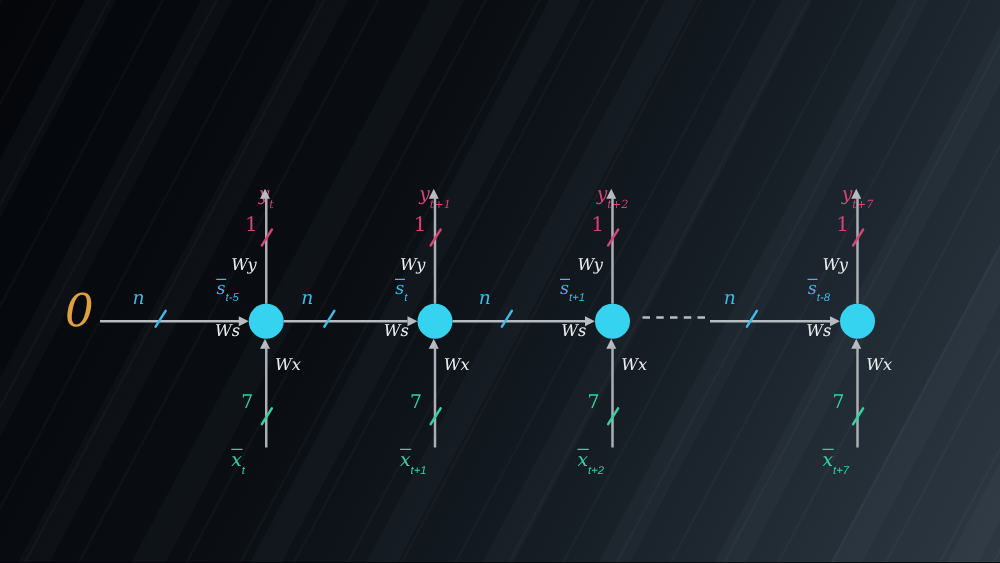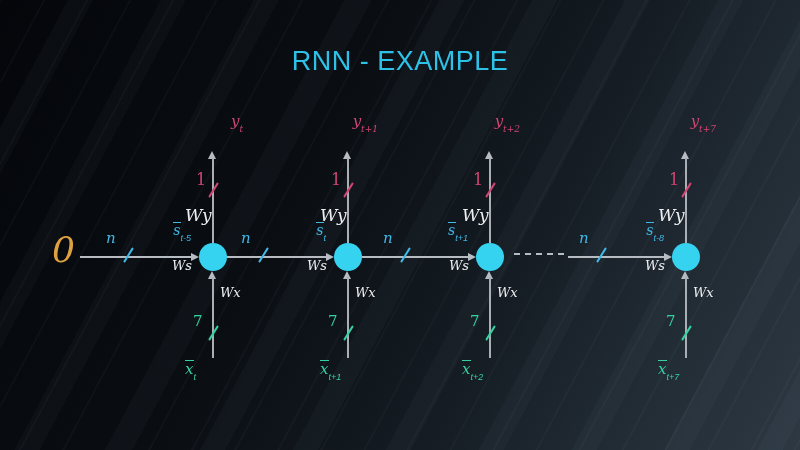--- a/index.html
+++ b/index.html
@@ -30,39 +30,38 @@
   .dashline{position:absolute;top:253px;height:0;border-top:2px dashed var(--line);}
   .arrow-right{position:absolute;top:253px;width:0;height:0;
     border-left:8px solid var(--line);border-top:4.5px solid transparent;border-bottom:4.5px solid transparent;}
   .arrow-up{position:absolute;width:0;height:0;
     border-bottom:8px solid var(--line);border-left:4.5px solid transparent;border-right:4.5px solid transparent;}
   .vline{position:absolute;left:-1px;width:1.5px;background:var(--vline);}
   .slash{position:absolute;width:17px;height:2px;border-radius:1px;transform:rotate(-58deg);}
 
   .unit{position:absolute;top:0;width:0;height:450px;}
   .node{position:absolute;left:-14px;top:243px;width:28px;height:28px;border-radius:50%;background:var(--node-cyan);}
-  .ylabel{position:absolute;left:-30px;top:112px;width:60px;text-align:right;font-size:15px;}
+  .ylabel{position:absolute;left:-30px;top:146px;width:60px;text-align:center;font-size:15px;}
   .one{position:absolute;left:-17px;top:172px;font-size:16px;line-height:1;}
-  .wy{position:absolute;left:-28px;top:205px;font-size:17px;}
+  .wy{position:absolute;left:-28px;top:205px;font-size:13px;}
   .slabel{position:absolute;left:-66px;top:222px;width:44px;text-align:right;font-size:14px;}
   .ws{position:absolute;left:-45px;top:258px;width:28px;text-align:center;font-size:13px;}
   .nlabel{position:absolute;left:-107px;top:229px;font-size:15px;}
   .wx{position:absolute;left:7px;top:285px;font-size:13px;}
   .seven{position:absolute;left:-20px;top:314px;font-size:15px;line-height:1;}
   .xlabel{position:absolute;left:-28px;top:360px;width:56px;font-size:15px;}
   .sub{font-size:9px;font-style:italic;position:relative;top:2px;letter-spacing:0;}
   .bar{position:relative;display:inline-block;line-height:1.1;}
   .bar::before{content:"";position:absolute;left:0;right:-1px;top:-1px;border-top:1.5px solid currentColor;}
 </style>
 </head>
 <body>
 
 <div class="slide">
 
-  <div class="title">RNN - EXAMPLE</div>
 
   <div class="zero math orange">0</div>
 
   <div class="hline" style="left:80px;width:116px"></div>
   <div class="arrow-right" style="left:191px"></div>
   <div class="hline" style="left:227px;width:99px"></div>
   <div class="arrow-right" style="left:326px"></div>
   <div class="hline" style="left:362px;width:106px"></div>
   <div class="arrow-right" style="left:468px"></div>
   <div class="dashline" style="left:514px;width:50px"></div>

